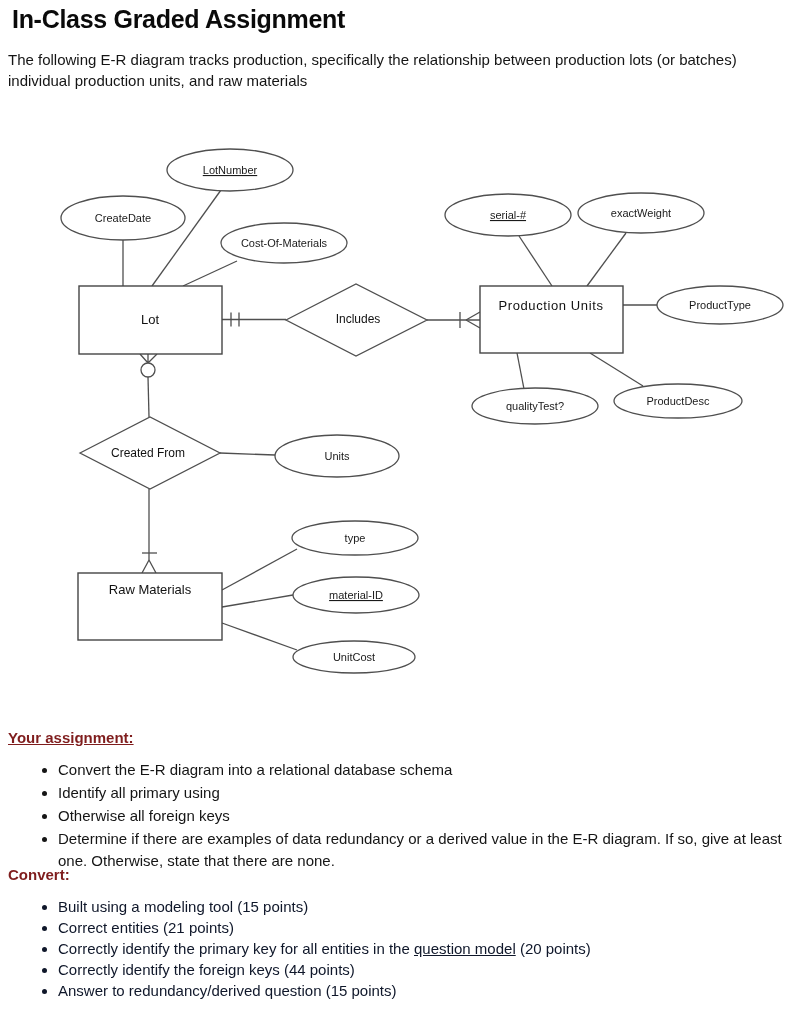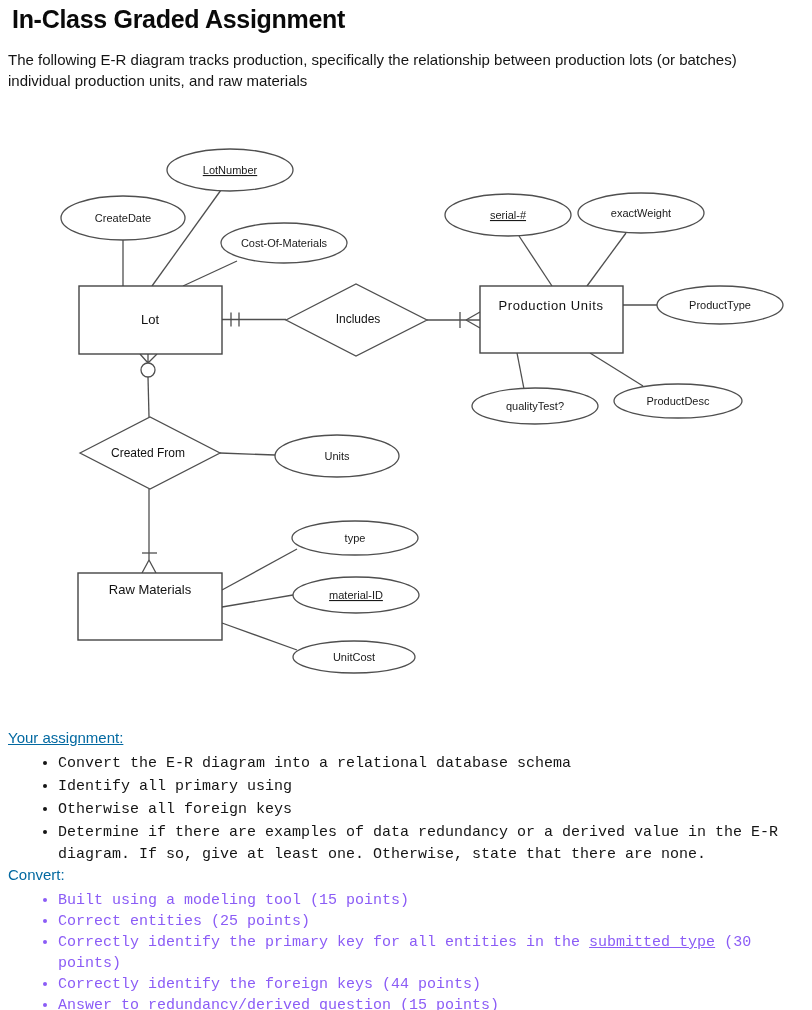--- a/index.html
+++ b/index.html
@@ -20,25 +20,25 @@
   .ent   { fill:#ffffff; stroke:#454545; stroke-width:1.4; }
   .wire  { stroke:#4f4f4f; stroke-width:1.3; fill:none; }
   text.attr { font-size:11px; fill:#1a1a1a; text-anchor:middle; }
   text.entl { font-size:13px; fill:#111; text-anchor:middle; }
   text.rell { font-size:12px; fill:#111; text-anchor:middle; }
   text.pk   { text-decoration:underline; }
 
   .section { position:absolute; left:8px; width:792px; }
   .sec-assignment { top:729px; }
   .sec-rubric { top:866px; }
-  .sec-heading { font-size:15px; font-weight:normal; color:#0369a1; }
+  .sec-heading { font-size:15px; font-weight:bold; color:#7f1d1d; }
   .sec-heading.underlined { text-decoration:underline; }
-  .section ul { list-style:disc; padding-left:50px; margin-top:6px; width:780px;font-family:Liberation Mono, monospace; }
+  .section ul { list-style:disc; padding-left:50px; margin-top:12px; width:780px; }
   .sec-assignment li { font-size:15px; line-height:22px; margin-bottom:1px; color:#151515; }
-  .sec-rubric li { font-size:15px; line-height:21px; margin-bottom:0px; color:#8b5cf6; }
+  .sec-rubric li { font-size:15px; line-height:21px; margin-bottom:0px; color:#0f172a; }
   .ul-inline { text-decoration:underline; }
 </style>
 </head>
 <body>
 
 <h1 class="page-title">In-Class Graded Assignment</h1>
 <p class="intro">The following E-R diagram tracks production, specifically the relationship between production lots (or batches) individual production units, and raw materials</p>
 
 <svg class="er-diagram" viewBox="0 0 812 700">
 
@@ -140,18 +140,18 @@
     <li>Identify all primary using</li>
     <li>Otherwise all foreign keys</li>
     <li>Determine if there are examples of data redundancy or a derived value in the E-R diagram.  If so, give at least one. Otherwise, state that there are none.</li>
   </ul>
 </div>
 
 <div class="section sec-rubric">
   <span class="sec-heading">Convert:</span>
   <ul>
     <li>Built using a modeling tool (15 points)</li>
-    <li>Correct entities (25 points)</li>
-    <li><span>Correctly identify the primary key for all entities in the </span><span class="ul-inline">submitted type</span><span> (30 points)</span></li>
+    <li>Correct entities (21 points)</li>
+    <li><span>Correctly identify the primary key for all entities in the </span><span class="ul-inline">question model</span><span> (20 points)</span></li>
     <li>Correctly identify the foreign keys (44 points)</li>
     <li>Answer to redundancy/derived question (15 points)</li>
   </ul>
 </div>
 
 </body></html>

